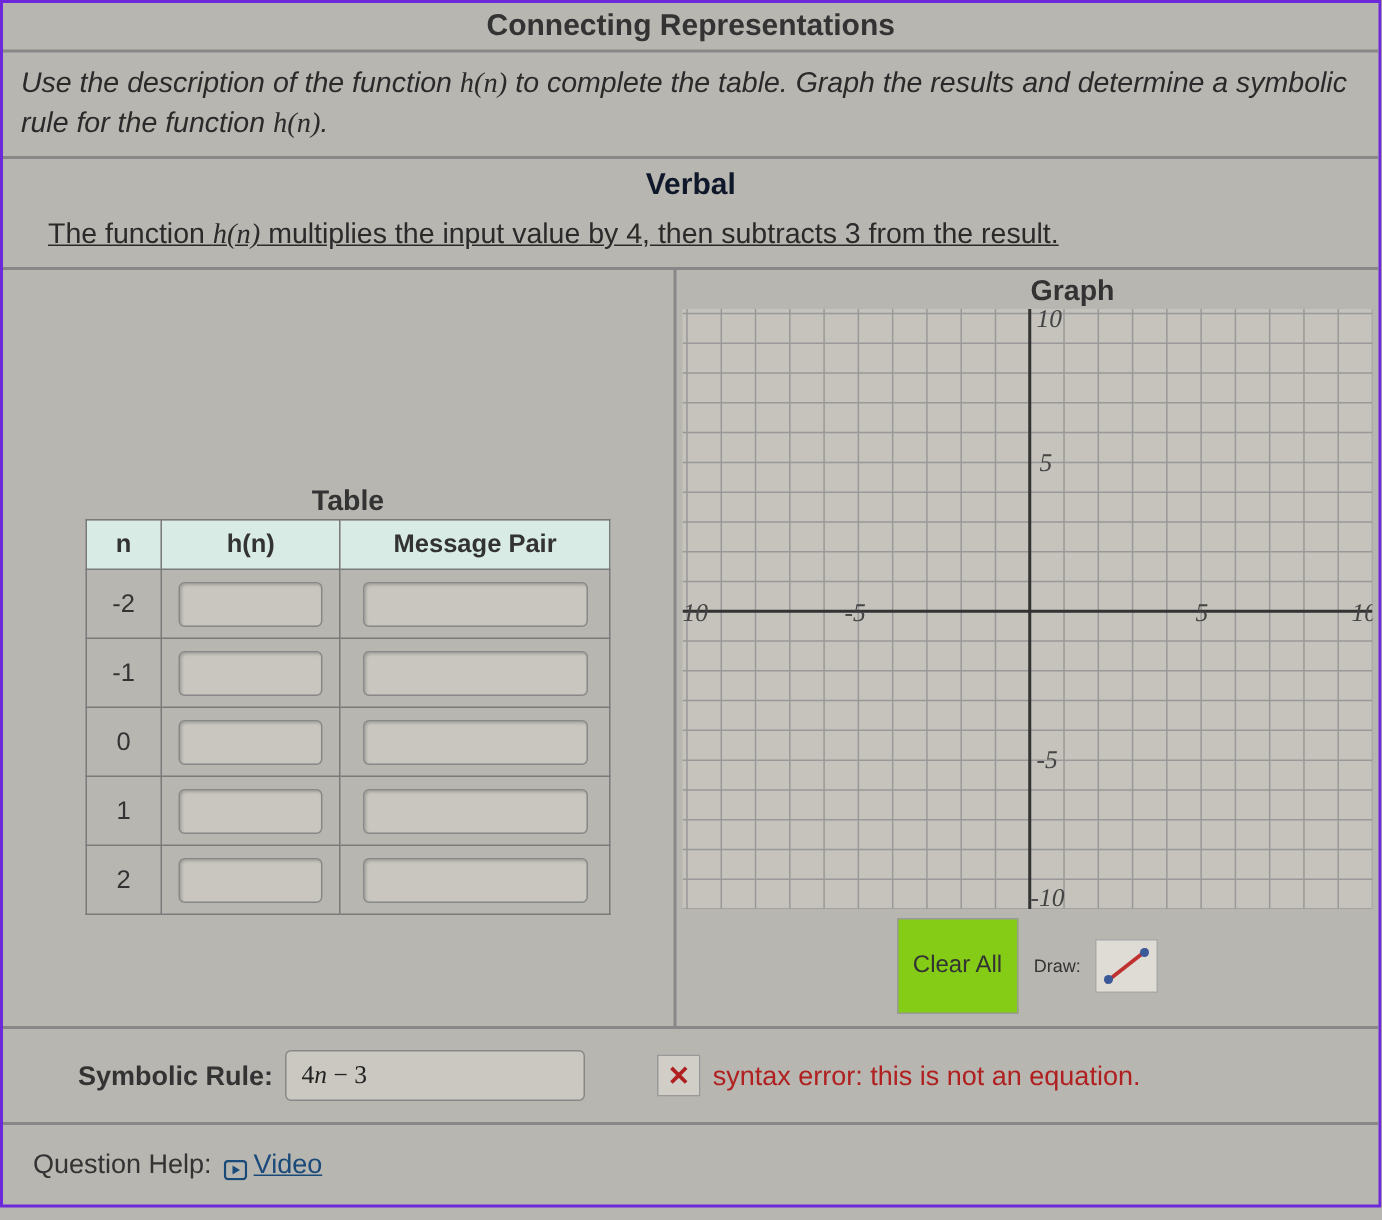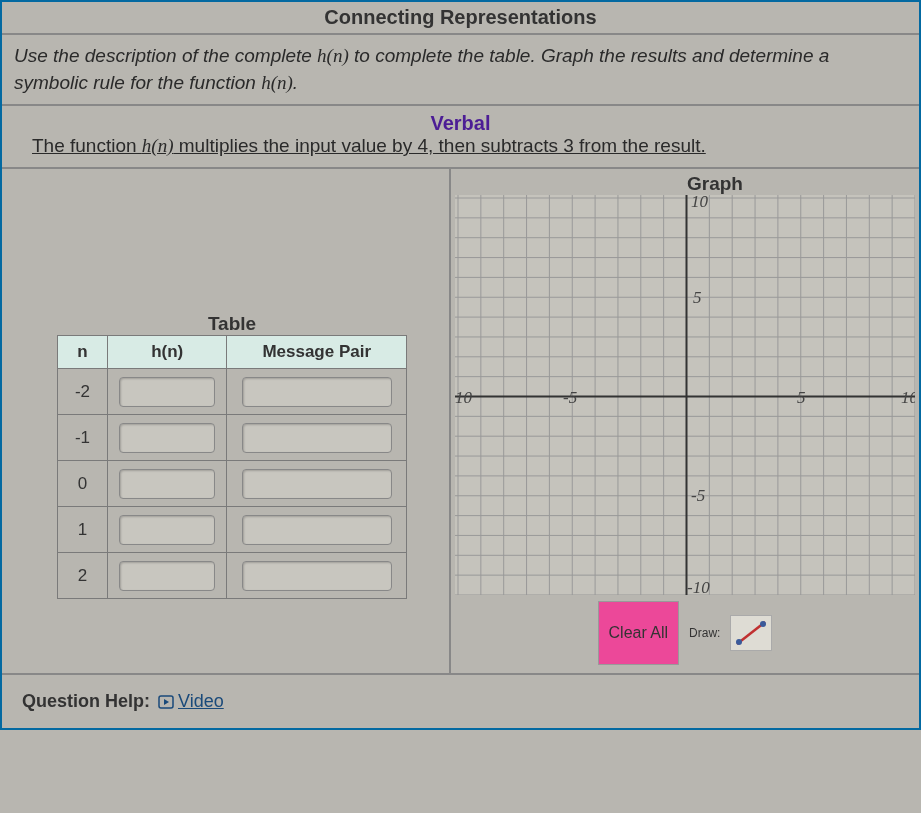--- a/index.html
+++ b/index.html
@@ -6,21 +6,21 @@
   body {
     margin: 0;
     padding: 0;
     font-family: Arial, sans-serif;
     background: #b8b6b0;
     width: 921px;
     height: 813px;
     overflow: hidden;
   }
   .container {
-    border: 2px solid #0369a1;
+    border: 2px solid #6d28d9;
     margin: 0;
   }
   .title-row {
     text-align: center;
     font-weight: bold;
     font-size: 20px;
     padding: 4px;
     color: #333;
     border-bottom: 2px solid #888;
   }
@@ -33,22 +33,22 @@
     line-height: 1.4;
   }
   .verbal-section {
     padding: 6px 12px 10px 12px;
     border-bottom: 2px solid #888;
   }
   .verbal-title {
     text-align: center;
     font-weight: bold;
     font-size: 20px;
-    color: #4c1d95;
-    margin-bottom: 0;
+    color: #0f172a;
+    margin-bottom: 11px;
   }
   .verbal-text {
     font-size: 19px;
     color: #2a2a2a;
     padding-left: 18px;
     text-decoration: underline;
   }
   .main-row {
     display: flex;
     border-bottom: 2px solid #888;
@@ -124,21 +124,21 @@
   .graph-area svg { display: block; }
   .graph-controls {
     text-align: center;
     margin-top: 6px;
     display: flex;
     justify-content: center;
     align-items: center;
     gap: 6px;
   }
   .clear-btn {
-    background: #ec4899;
+    background: #84cc16;
     border: 1px solid #999;
     padding: 22px 10px;
     font-size: 16px;
     color: #333;
     cursor: pointer;
   }
   .draw-label {
     font-size: 12px;
     color: #333;
     padding: 6px 4px;
@@ -183,45 +183,45 @@
   }
   .error-text { color: #b02020; font-size: 18px; }
   .help-row {
     padding: 16px 20px;
     font-size: 18px;
     color: #333;
     display: flex;
     align-items: center;
     gap: 8px;
   }
-  .help-label { font-weight: bold; }
+  .help-label { font-weight: normal; }
   .help-link {
     color: #1a4a7a;
     text-decoration: underline;
     cursor: pointer;
     display: inline-flex;
-    align-items: center;
+    align-items: flex-end;
     gap: 4px;
   }
   .math-fn { font-style: italic; font-family: Georgia, serif; }
   .tick-label {
     font-family: Georgia, serif;
     font-style: italic;
     font-size: 17px;
     fill: #444;
   }
 </style>
 </head>
 <body>
 
 <div class="container">
   <div class="title-row">Connecting Representations</div>
 
   <div class="instructions">
-    <span>Use the description of the complete </span><span class="math-fn">h(n)</span><span> to complete the table. Graph the results and determine a symbolic rule for the function </span><span class="math-fn">h(n)</span><span>.</span>
+    <span>Use the description of the function </span><span class="math-fn">h(n)</span><span> to complete the table. Graph the results and determine a symbolic rule for the function </span><span class="math-fn">h(n)</span><span>.</span>
   </div>
 
   <div class="verbal-section">
     <div class="verbal-title">Verbal</div>
     <div class="verbal-text">
       <span>The function </span><span class="math-fn">h(n)</span><span> multiplies the input value by 4, then subtracts 3 from the result.</span>
     </div>
   </div>
 
   <div class="main-row">
@@ -330,20 +330,26 @@
           <svg width="36" height="30">
             <line x1="4" y1="26" x2="32" y2="4" stroke="#c03030" stroke-width="2.5"></line>
             <circle cx="6" cy="24" r="3" fill="#3a5a9a"></circle>
             <circle cx="30" cy="6" r="3" fill="#3a5a9a"></circle>
           </svg>
         </div>
       </div>
     </div>
   </div>
 
+  <div class="symbolic-row">
+    <span class="symbolic-label">Symbolic Rule:</span>
+    <span class="symbolic-input"><span style="font-style:normal">4</span><span style="font-style:italic">n</span> − <span style="font-style:normal">3</span></span>
+    <span class="x-mark">✕</span>
+    <span class="error-text">syntax error: this is not an equation.</span>
+  </div>
 
   <div class="help-row">
     <span class="help-label">Question Help:</span>
     <span class="help-link">
       <svg width="16" height="14">
           <rect x="1" y="1" width="14" height="12" rx="2" fill="none" stroke="#1a4a7a" stroke-width="1.5"></rect>
           <polygon points="6,4 6,10 11,7" fill="#1a4a7a"></polygon>
         </svg>
       <span>Video</span>
     </span>

